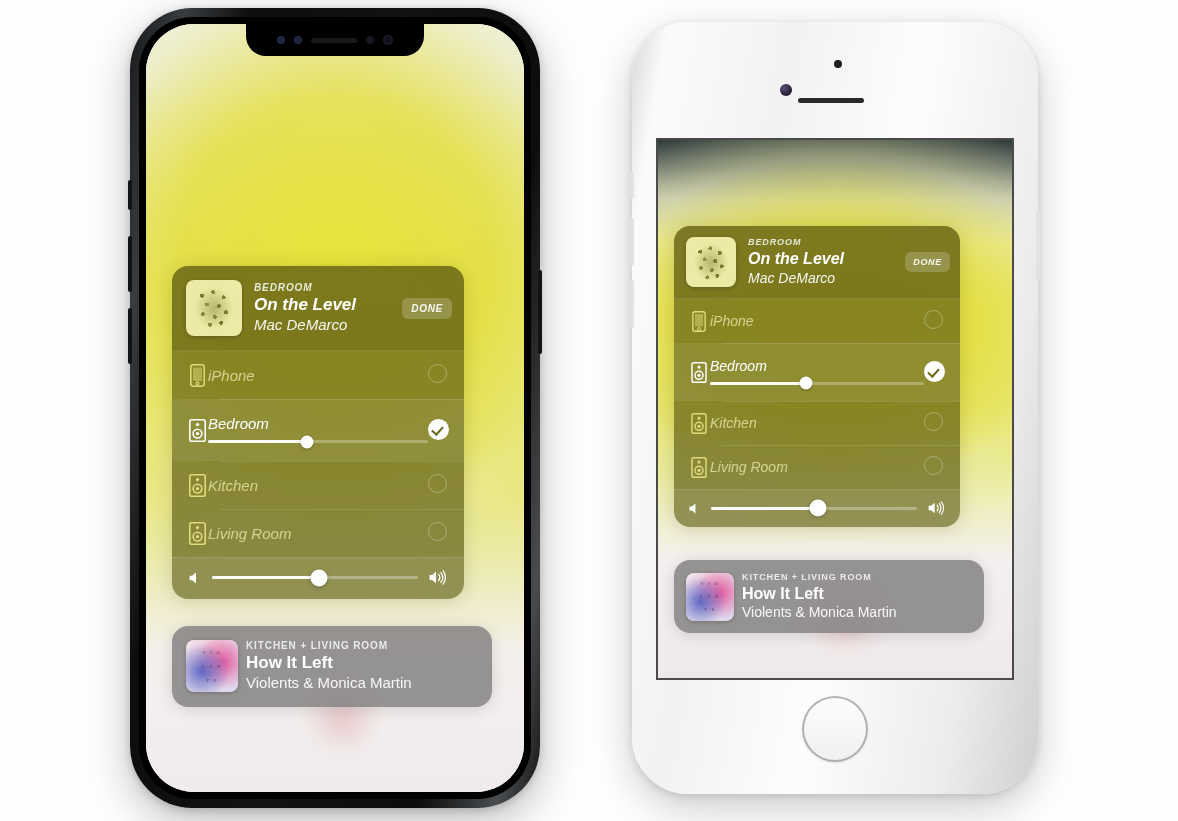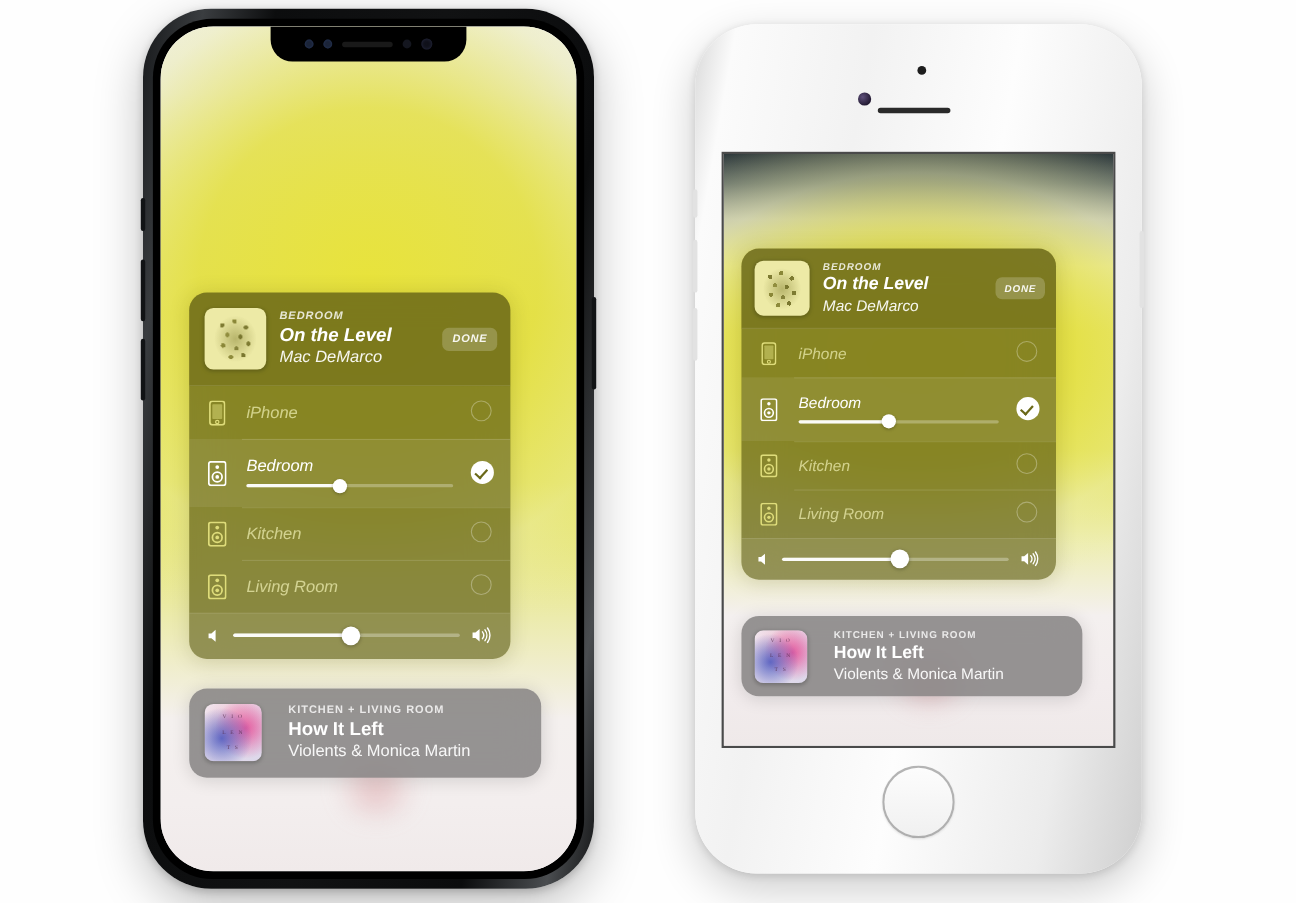--- a/index.html
+++ b/index.html
@@ -173,21 +173,21 @@
     flex: 0 0 auto;
     font-size: 10px; font-weight: 700; letter-spacing: .7px;
     color: rgba(255,255,255,.92);
     background: rgba(255,255,255,.20);
     border-radius: 6px; padding: 5px 9px;
     cursor: pointer;
   }
 
   .ap-list { padding: 0; }
   .ap-row {
-    display:flex; align-items:center; gap: 16px;
+    display:flex; align-items:center; gap: 0;
     padding: 0 14px;
     position: relative;
     cursor: pointer;
   }
   .ap-row + .ap-row::before {
     content:""; position:absolute; left: 48px; right: 0; top: 0;
     height: 1px; background: rgba(255,255,255,.12);
   }
   .ap-row.active { background: rgba(255,255,255,.07); }
   .row-icon { flex: 0 0 auto; width: 22px; display:flex; justify-content:center; }
@@ -234,21 +234,21 @@
     background: rgba(255,255,255,.95); }
   .vol-track .knob { position:absolute; top:50%; width:17px; height:17px; border-radius:50%;
     background:#fff; transform: translate(-50%,-50%); box-shadow: 0 1px 4px rgba(0,0,0,.3); }
 
   
   .np-card {
     position:absolute;
     border-radius: 16px;
     background: rgba(128,126,126,0.82);
     backdrop-filter: blur(16px);
-    display:flex; align-items:center; gap:24px;
+    display:flex; align-items:center; gap:8px;
     box-shadow: 0 2px 16px rgba(0,0,0,.14);
   }
   .np-card .meta .room { color: rgba(255,255,255,.80); }
 
   svg { display:block; }
 </style>
 </head>
 <body>
 
 <div id="stage">

